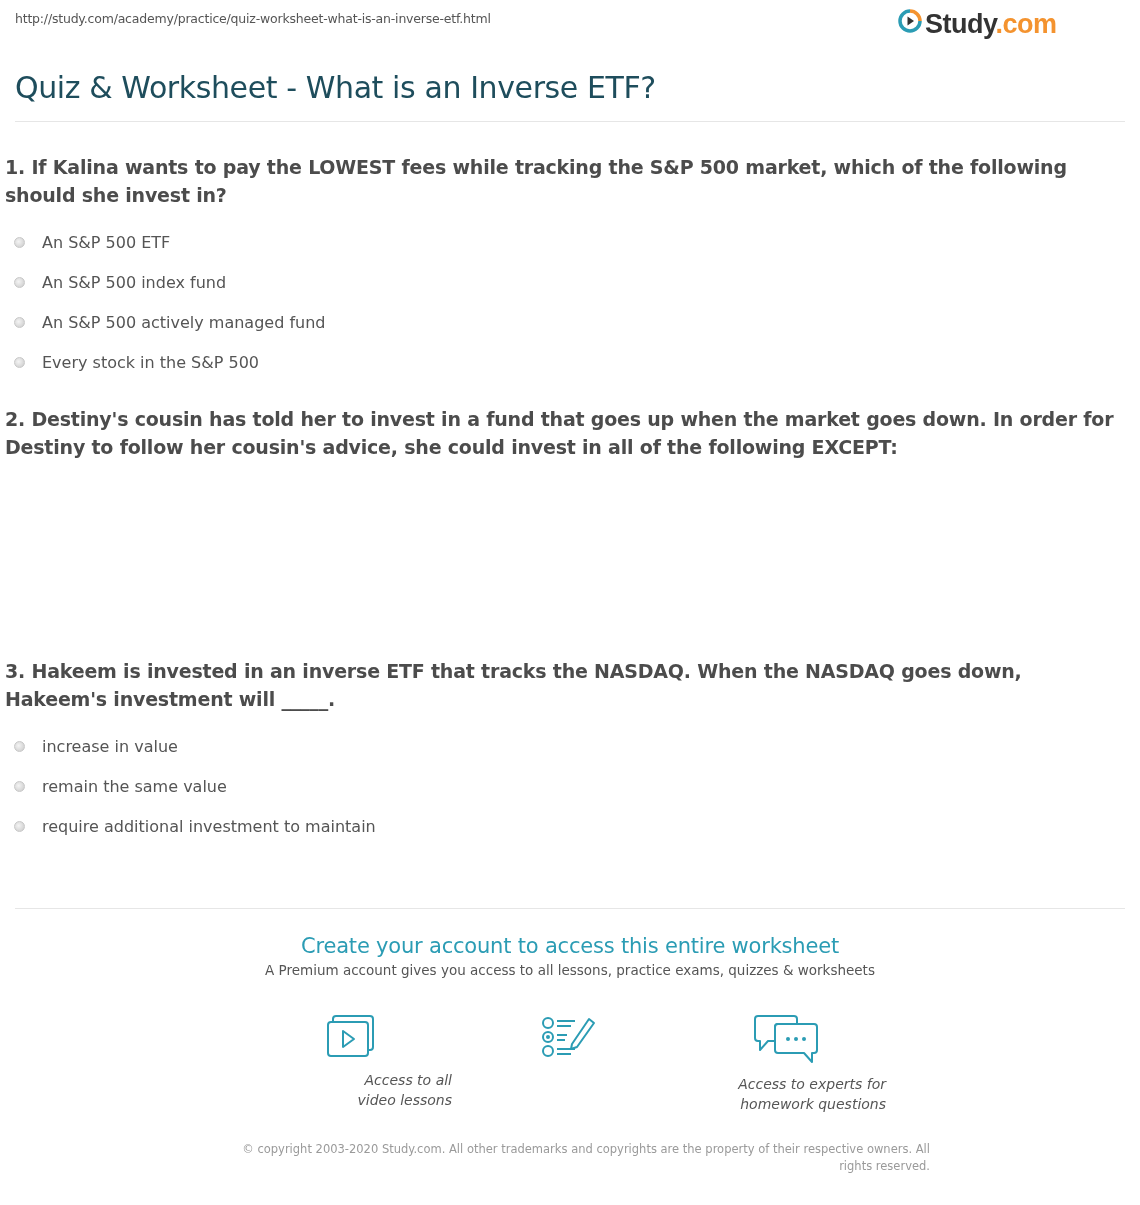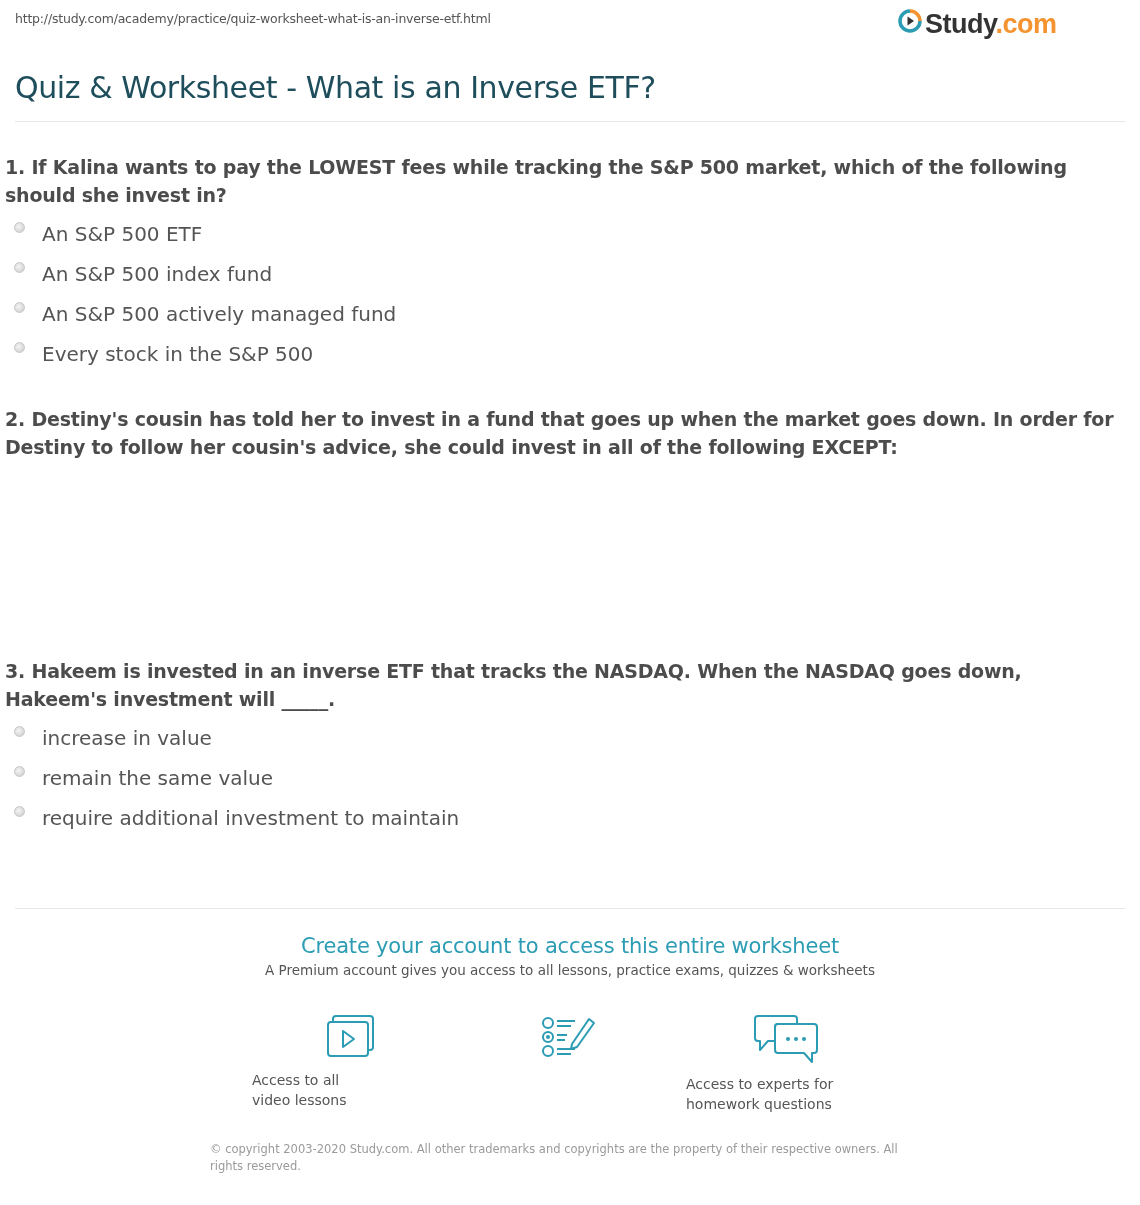--- a/index.html
+++ b/index.html
@@ -7,31 +7,31 @@
   .url { position: absolute; left: 15px; top: 11px; font-size: 12.5px; color: #555; letter-spacing: -0.2px; }
   .logo { position: absolute; left: 898px; top: 9px; display: flex; align-items: flex-start; }
   .logo-mark { width: 24px; height: 24px; position: relative; margin-right: 3px; }
   .logo-text { font-size: 27px; font-weight: bold; color: #333; letter-spacing: -0.5px; font-family: "Liberation Sans", sans-serif; line-height: 30px; }
   .logo-dot { color: #f4932f; }
   .title { position: absolute; left: 15px; top: 70px; font-size: 30px; color: #1e4d5c; font-weight: normal; margin: 0; letter-spacing: -0.4px; }
   .rule { position: absolute; left: 15px; right: 15px; height: 1px; background: #e6e6e6; }
   .question { position: absolute; left: 5px; width: 1115px; }
   .q-text { font-size: 19px; font-weight: bold; color: #4c4c4c; line-height: 28px; margin: 0; letter-spacing: -0.2px; }
   .options { list-style: none; margin: 0; padding: 0; }
-  .opt { display: flex; align-items: flex-start; height: 40px; font-size: 20px; color: #555; cursor: pointer; }
+  .opt { display: flex; align-items: center; height: 40px; font-size: 16px; color: #555; cursor: pointer; }
   .opt:first-child { margin-top: 13px; }
   .radio { width: 9px; height: 9px; border-radius: 50%; background: radial-gradient(circle at 40% 40%, #f4f4f4, #c9c9c9); border: 1px solid #c8c8c8; margin-left: 9px; margin-right: 17px; flex: none; }
   .cta { position: absolute; left: 0; width: 1140px; text-align: center; }
   .cta-title { font-size: 21px; color: #2b9cb4; margin: 4px; font-weight: normal; letter-spacing: -0.2px; }
   .cta-sub { font-size: 13.5px; color: #555; margin-top: 4px; }
   .features { position: absolute; top: 1014px; left: 0; width: 1140px; }
-  .feature { position: absolute; width: 200px; text-align: left; }
+  .feature { position: absolute; width: 200px; text-align: right; font-style: italic; }
   .feature svg { display: block; margin: 0 auto; }
   .feature-label { font-size: 14px; color: #555; line-height: 20px; margin-top: 10px; }
-  .footer { position: absolute; top: 1141px; left: 210px; width: 720px; text-align: left; font-size: 11.5px; color: #9a9a9a; line-height: 17px; }
+  .footer { position: absolute; top: 1141px; left: 210px; width: 720px; text-align: right; font-size: 11.5px; color: #9a9a9a; line-height: 17px; }
 </style>
 </head>
 <body>
 
 <div class="url">http://study.com/academy/practice/quiz-worksheet-what-is-an-inverse-etf.html</div>
 
 <div class="logo">
   <span class="logo-mark">
     <svg width="24" height="24" viewBox="0 0 24 24">
       <path d="M12 2 A10 10 0 1 0 22 12" fill="none" stroke="#2b9cb4" stroke-width="3.5"></path>

